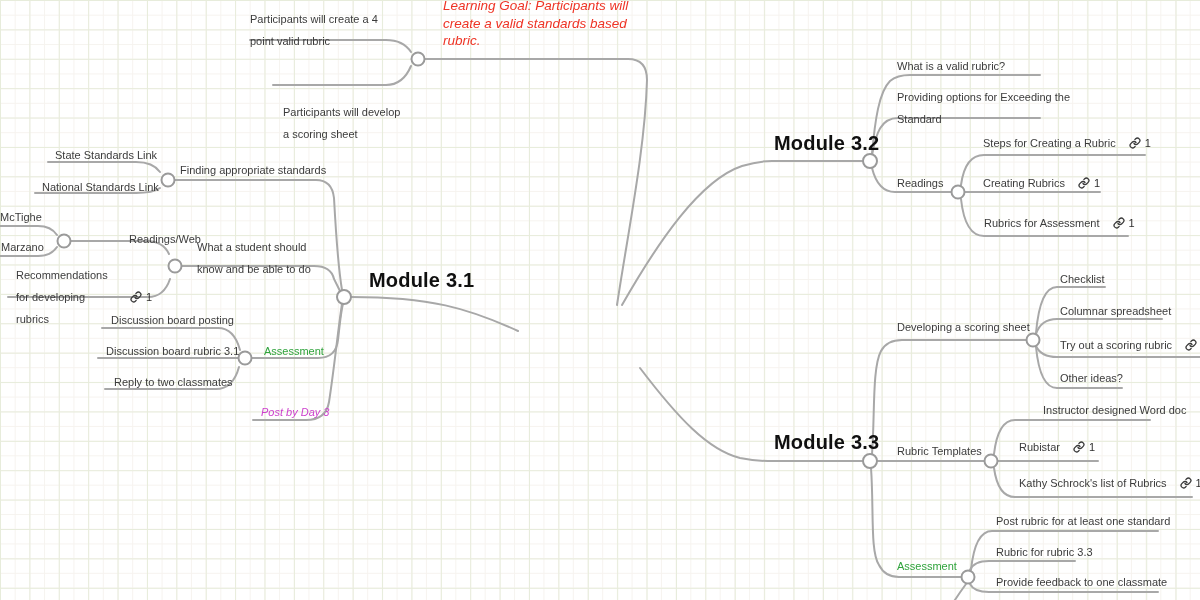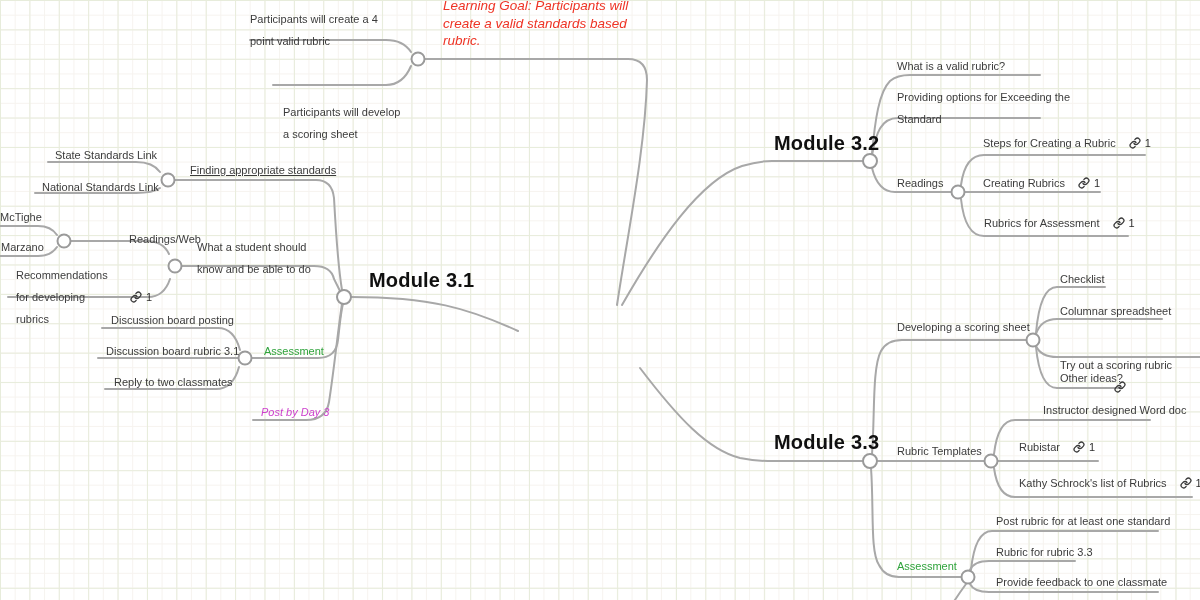--- a/index.html
+++ b/index.html
@@ -99,21 +99,21 @@
       <circle cx="991" cy="461" r="6.5"></circle>
       <circle cx="968" cy="577" r="6.5"></circle>
     </g>
   </svg>
 
   <div class="lbl goal wrap" style="left:443px;top:-3px;width:208px;">Learning Goal:  Participants will create a valid standards based rubric.</div>
   <div class="lbl wrap" style="left:250px;top:8px;width:152px;">Participants will create a 4 point valid rubric</div>
   <div class="lbl wrap" style="left:283px;top:53px;width:122px;margin-top:48px;">Participants will develop a scoring sheet</div>
 
   <div class="lbl module-label" style="left:369px;top:269px;">Module 3.1</div>
-  <div class="lbl" style="left:190px;top:159px;text-decoration:underline;">Finding appropriate standards</div>
+  <div class="lbl" style="left:180px;top:159px;">Finding appropriate standards</div>
   <div class="lbl" style="left:55px;top:144px;">State Standards Link</div>
   <div class="lbl" style="left:42px;top:176px;">National Standards Link</div>
   <div class="lbl wrap" style="left:197px;top:236px;width:136px;">What a student should know and be able to do</div>
   <div class="lbl" style="left:85px;top:228px;padding-left:44px;">Readings/Web</div>
   <div class="lbl" style="left:0px;top:206px;">McTighe</div>
   <div class="lbl" style="left:1px;top:236px;">Marzano</div>
   <div class="lbl linkrow tworow" style="left:16px;top:264px;">
     <span class="txt">Recommendations for developing rubrics</span>
     <span class="link-badge">
       <svg viewBox="0 0 24 24" width="12" height="12" fill="none" stroke="#3a3a3a" stroke-width="2.6" stroke-linecap="round" stroke-linejoin="round">
@@ -163,21 +163,21 @@
         <path d="M14 11a5 5 0 0 0-7.54-.54l-2.83 2.83a5 5 0 0 0 7.07 7.07l1.6-1.6"></path>
       </svg>
       <span>1</span>
     </span>
   </div>
 
   <div class="lbl module-label" style="left:774px;top:431px;">Module 3.3</div>
   <div class="lbl" style="left:897px;top:316px;">Developing a scoring sheet</div>
   <div class="lbl" style="left:1060px;top:268px;">Checklist</div>
   <div class="lbl" style="left:1060px;top:300px;">Columnar spreadsheet</div>
-  <div class="lbl linkrow" style="left:1060px;top:354px;flex-direction:column;">
+  <div class="lbl linkrow" style="left:1060px;top:334px;">
     <span class="txt">Try out a scoring rubric</span>
     <span class="link-badge">
       <svg viewBox="0 0 24 24" width="12" height="12" fill="none" stroke="#3a3a3a" stroke-width="2.6" stroke-linecap="round" stroke-linejoin="round">
         <path d="M10 13a5 5 0 0 0 7.54.54l2.83-2.83a5 5 0 0 0-7.07-7.07l-1.6 1.6"></path>
         <path d="M14 11a5 5 0 0 0-7.54-.54l-2.83 2.83a5 5 0 0 0 7.07 7.07l1.6-1.6"></path>
       </svg>
 
     </span>
   </div>
   <div class="lbl" style="left:1060px;top:367px;">Other ideas?</div>

